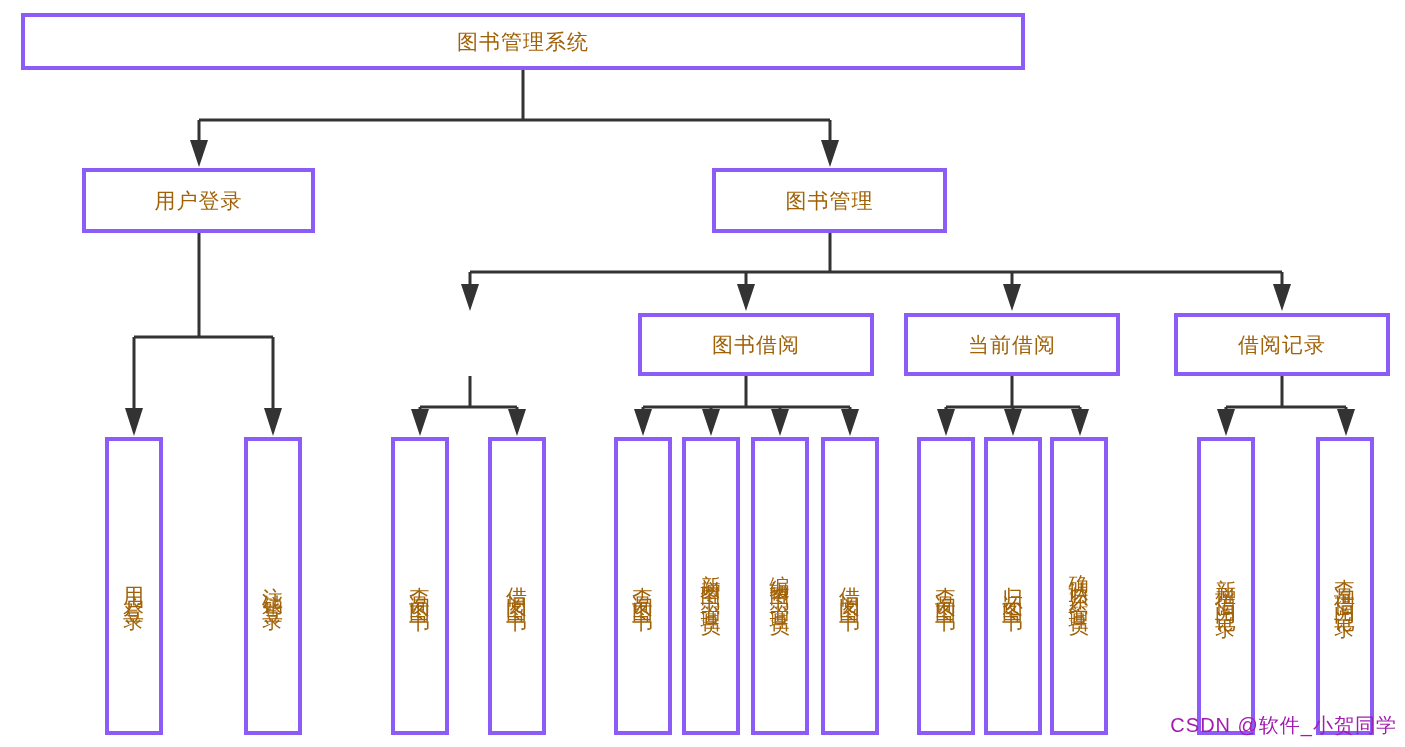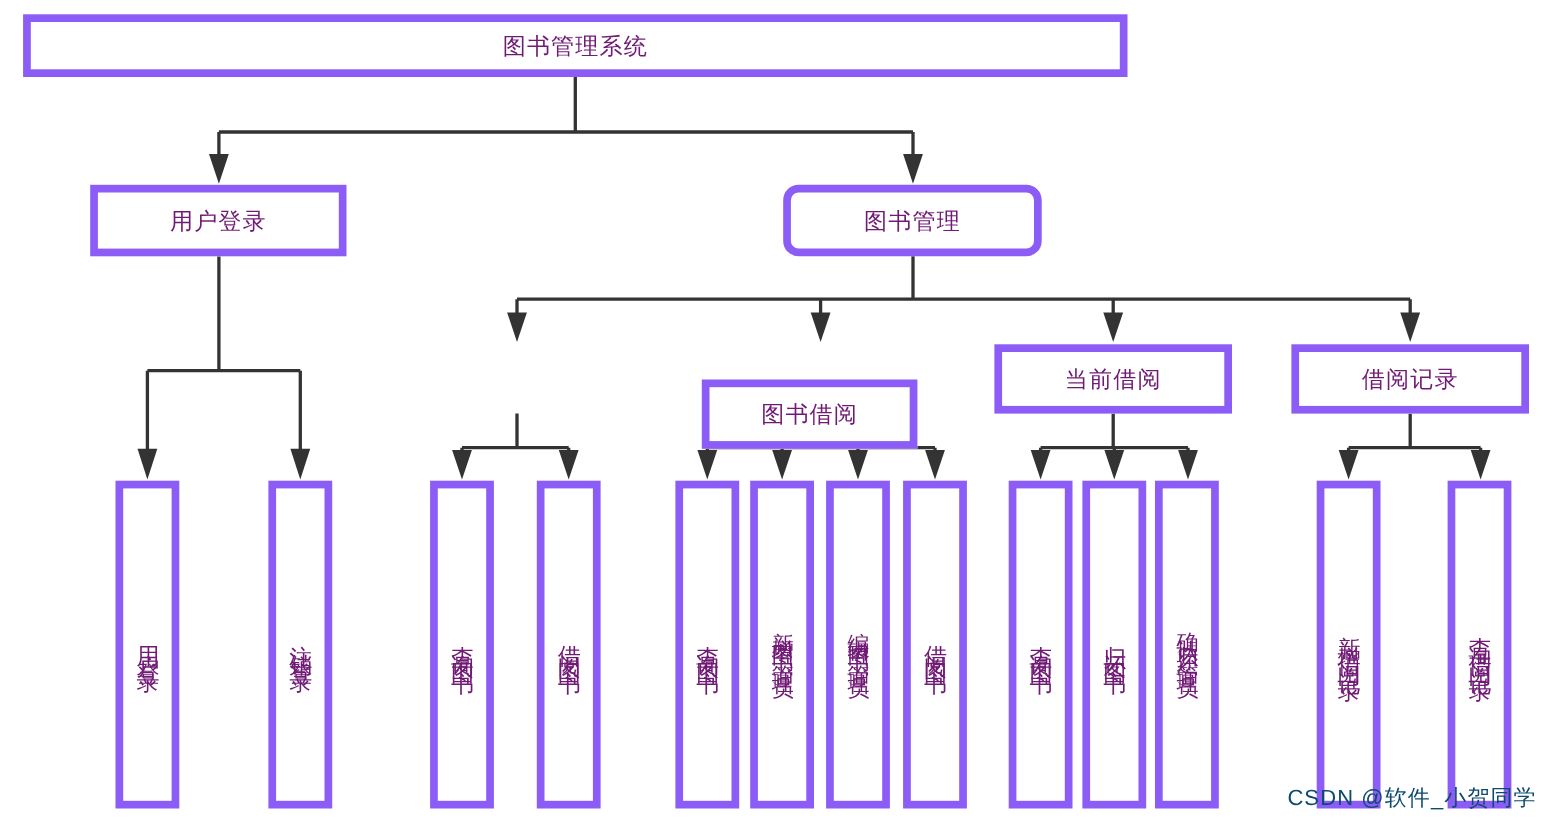--- a/index.html
+++ b/index.html
@@ -16,25 +16,25 @@
 
   .connector-svg {
     position: absolute;
     left: 0; top: 0;
     width: 1405px; height: 747px;
   }
 
   .node {
     position: absolute;
     background: #ffffff;
-    border: 7px solid #8b5cf6;
+    border: 4px solid #8b5cf6;
     display: flex;
     align-items: center;
     justify-content: center;
-    color: #701a75;
+    color: #a16207;
     font-size: 21px;
     letter-spacing: 1px;
     z-index: 2;
   }
 
   .node.leaf {
     width: 58px;
     top: 437px;
     height: 298px;
   }
@@ -46,21 +46,21 @@
     line-height: 1;
     white-space: nowrap;
   }
   .vtext.long { letter-spacing: 6px; font-size: 20px; }
 
   .watermark {
     position: absolute;
     right: 8px;
     top: 712px;
     font-size: 20px;
-    color: #0c4a6e;
+    color: #a21caf;
     letter-spacing: 1px;
     z-index: 3;
     white-space: nowrap;
   }
 </style>
 </head>
 <body>
 
 <div class="canvas">
 
@@ -100,23 +100,23 @@
       <path d="M1004 409 L1022 409 L1013 436 Z"></path>
       <path d="M1071 409 L1089 409 L1080 436 Z"></path>
       <path d="M1217 409 L1235 409 L1226 436 Z"></path>
       <path d="M1337 409 L1355 409 L1346 436 Z"></path>
     </g>
   </svg>
 
   <div class="node" style="left:21px; top:13px; width:1004px; height:57px;">图书管理系统</div>
 
   <div class="node" style="left:82px; top:168px; width:233px; height:65px;">用户登录</div>
-  <div class="node" style="left:712px; top:168px; width:235px; height:65px;border-radius:14px;">图书管理</div>
+  <div class="node" style="left:712px; top:168px; width:235px; height:65px;">图书管理</div>
 
-  <div class="node" style="left:638px; top:313px; width:196px; height:63px;margin-top:32px;">图书借阅</div>
+  <div class="node" style="left:638px; top:313px; width:236px; height:63px;">图书借阅</div>
   <div class="node" style="left:904px; top:313px; width:216px; height:63px;text-align:right;">当前借阅</div>
   <div class="node" style="left:1174px; top:313px; width:216px; height:63px;">借阅记录</div>
 
   <div class="node leaf" style="left:105px;">
     <span class="vtext">用户登录</span>
   </div>
   <div class="node leaf" style="left:244px;">
     <span class="vtext">注销登录</span>
   </div>
 

